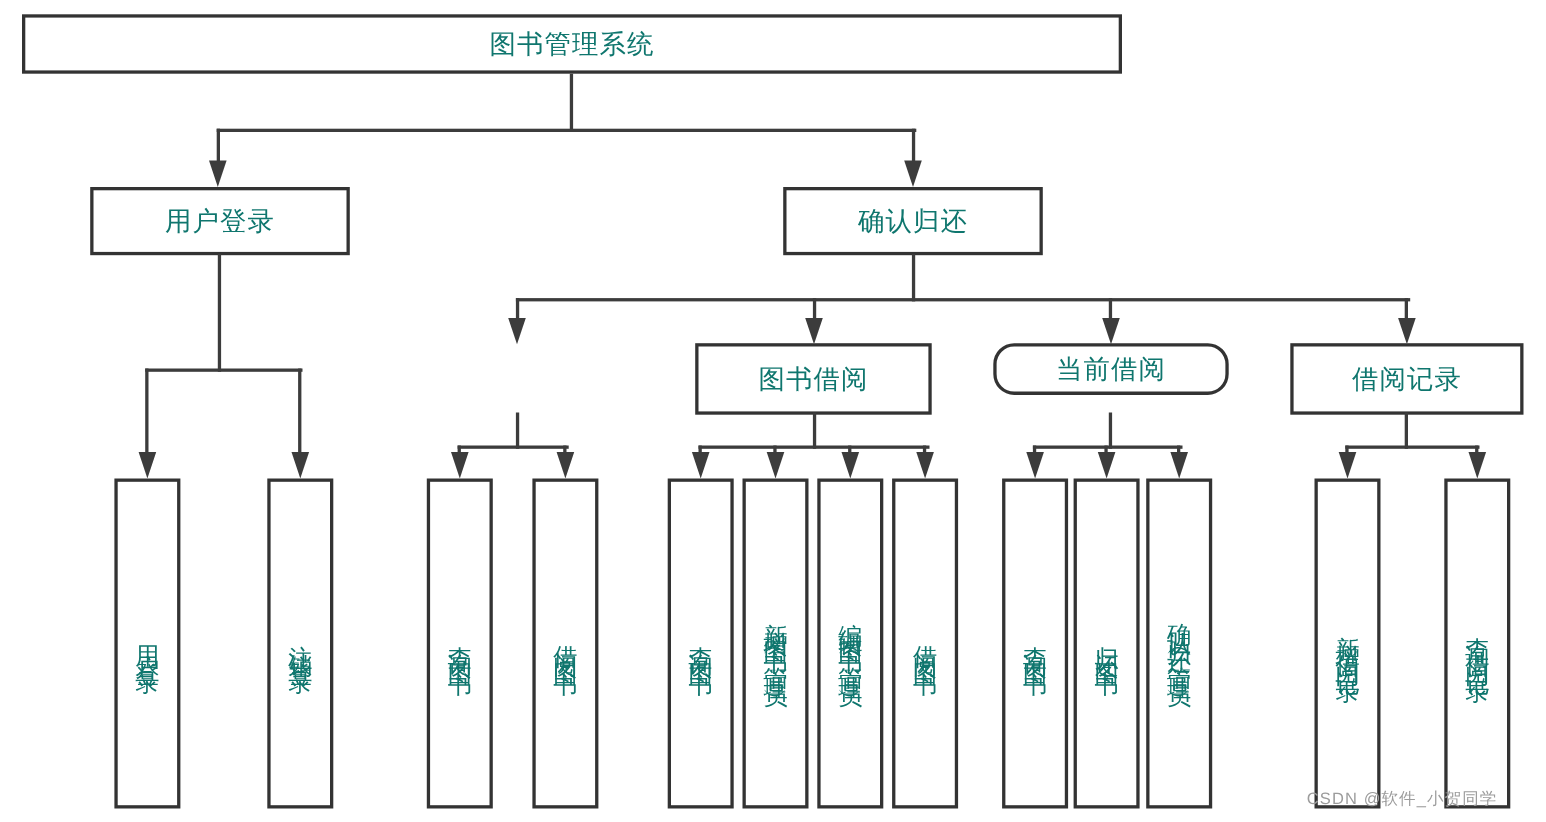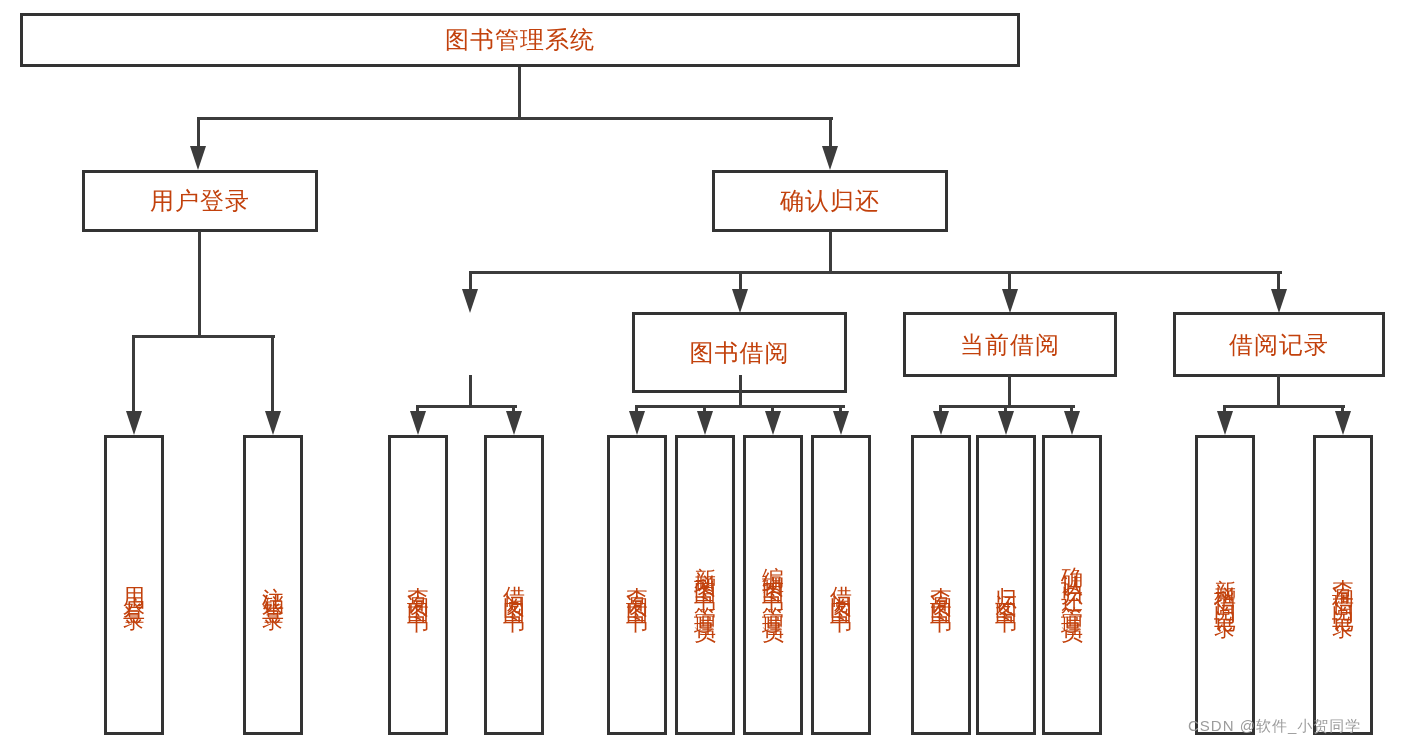--- a/index.html
+++ b/index.html
@@ -9,21 +9,21 @@
     height: 747px;
     background: #ffffff;
     font-family: "Liberation Sans", sans-serif;
     overflow: hidden;
   }
   .box {
     position: absolute;
     box-sizing: border-box;
     border: 3px solid #333333;
     background: #ffffff;
-    color: #c2410c;
+    color: #0f766e;
     display: flex;
     align-items: center;
     justify-content: center;
     font-size: 24px;
     letter-spacing: 1px;
     white-space: nowrap;
   }
   .vbox {
     writing-mode: vertical-rl;
     font-size: 22px;
@@ -78,22 +78,22 @@
   <div class="line" style="left:469px; top:271px; width:813px; height:3px;"></div>
   <div class="line" style="left:469px; top:271px; width:3px; height:22px;"></div>
   <div class="line" style="left:739px; top:271px; width:3px; height:22px;"></div>
   <div class="line" style="left:1008px; top:271px; width:3px; height:22px;"></div>
   <div class="line" style="left:1277px; top:271px; width:3px; height:22px;"></div>
   <div class="arrow" style="left:462px; top:289px;"></div>
   <div class="arrow" style="left:732px; top:289px;"></div>
   <div class="arrow" style="left:1002px; top:289px;"></div>
   <div class="arrow" style="left:1271px; top:289px;"></div>
 
-  <div class="box" style="left:632px; top:312px; width:215px; height:81px;">图书借阅</div>
-  <div class="box" style="left:903px; top:312px; width:214px; height:65px;">当前借阅</div>
+  <div class="box" style="left:632px; top:312px; width:215px; height:65px;">图书借阅</div>
+  <div class="box" style="left:903px; top:312px; width:214px; height:47px;border-radius:19px;">当前借阅</div>
   <div class="box" style="left:1173px; top:312px; width:212px; height:65px;">借阅记录</div>
 
   <div class="line" style="left:469px; top:375px; width:3px; height:33px;"></div>
   <div class="line" style="left:416px; top:405px; width:101px; height:3px;"></div>
   <div class="line" style="left:416px; top:405px; width:3px; height:9px;"></div>
   <div class="line" style="left:512px; top:405px; width:3px; height:9px;"></div>
   <div class="arrow" style="left:410px; top:411px;"></div>
   <div class="arrow" style="left:506px; top:411px;"></div>
 
   <div class="line" style="left:739px; top:375px; width:3px; height:33px;"></div>

